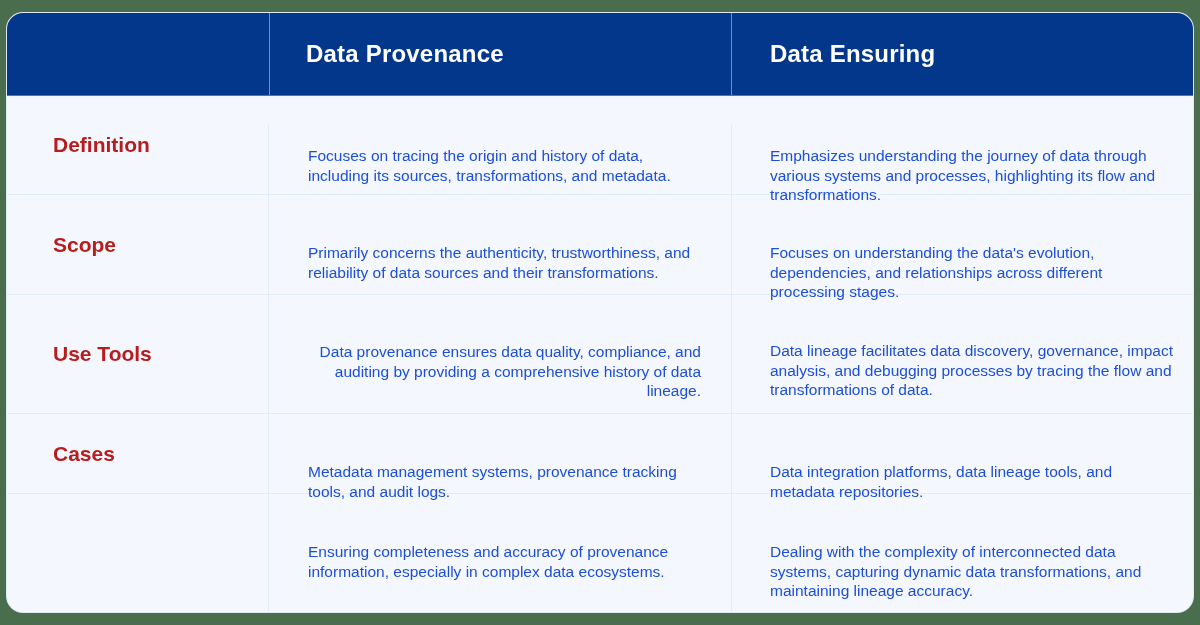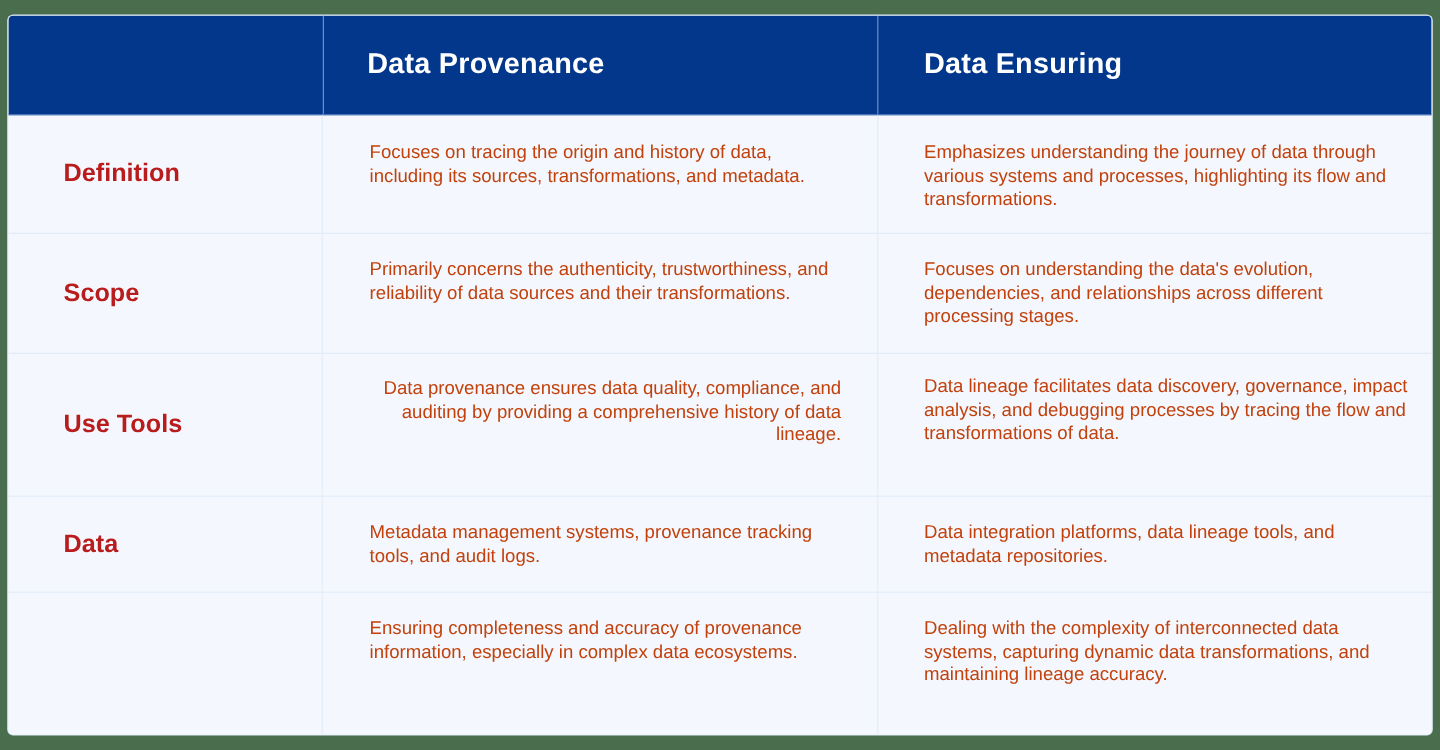--- a/index.html
+++ b/index.html
@@ -14,21 +14,21 @@
     overflow: hidden;
     font-family: "Liberation Sans", "DejaVu Sans", sans-serif;
   }
   .table {
     position: absolute;
     left: 7px;
     top: 13px;
     width: 1186px;
     height: 599px;
     background: #f4f8fe;
-    border-radius: 4px;
+    border-radius: 16px;
     overflow: hidden;
     box-shadow: 0 0 0 1px #dfeaf7;
   }
   .header {
     position: absolute;
     left: 0; top: 0;
     width: 1186px;
     height: 82px;
     background: #02378b;
     border-bottom: 1px solid #4a74b8;
@@ -66,24 +66,25 @@
     left: 0;
     width: 261px;
     display: flex;
     align-items: center;
     padding-left: 46px;
     font-size: 21px;
     font-weight: bold;
     color: #b91c1c;
   }
   .cell.text {
-    color: #c2410c;
+    color: #1d4ed8;
     font-size: 15.5px;
     line-height: 19.5px;
     padding-top: 0;
+    margin-top: 28px;
   }
   .cell.col1 {
     left: 261px;
     width: 463px;
     padding-left: 39px;
     padding-right: 30px;
     border-left: 1px solid #e2ecf8;
   }
   .cell.col2 {
     left: 724px;
@@ -115,21 +116,21 @@
     <div class="cell text col2" style="padding-top:20px;">Focuses on understanding the data's evolution, dependencies, and relationships across different processing stages.</div>
   </div>
 
   <div class="row" style="top:282px;height:119px;">
     <div class="cell label">Use Tools</div>
     <div class="cell text col1" style="padding-top:19px;text-align:right;">Data provenance ensures data quality, compliance, and auditing by providing a comprehensive history of data lineage.</div>
     <div class="cell text col2" style="padding-top:18px;">Data lineage facilitates data discovery, governance, impact analysis, and debugging processes by tracing the flow and transformations of data.</div>
   </div>
 
   <div class="row" style="top:401px;height:80px;">
-    <div class="cell label">Data</div>
+    <div class="cell label">Cases</div>
     <div class="cell text col1" style="padding-top:20px;">Metadata management systems, provenance tracking tools, and audit logs.</div>
     <div class="cell text col2" style="padding-top:20px;">Data integration platforms, data lineage tools, and metadata repositories.</div>
   </div>
 
   <div class="row last" style="top:481px;height:118px;">
     <div class="cell text col1" style="padding-top:20px;">Ensuring completeness and accuracy of provenance information, especially in complex data ecosystems.</div>
     <div class="cell text col2" style="padding-top:20px;">Dealing with the complexity of interconnected data systems, capturing dynamic data transformations, and maintaining lineage accuracy.</div>
   </div>
 </div>
 

